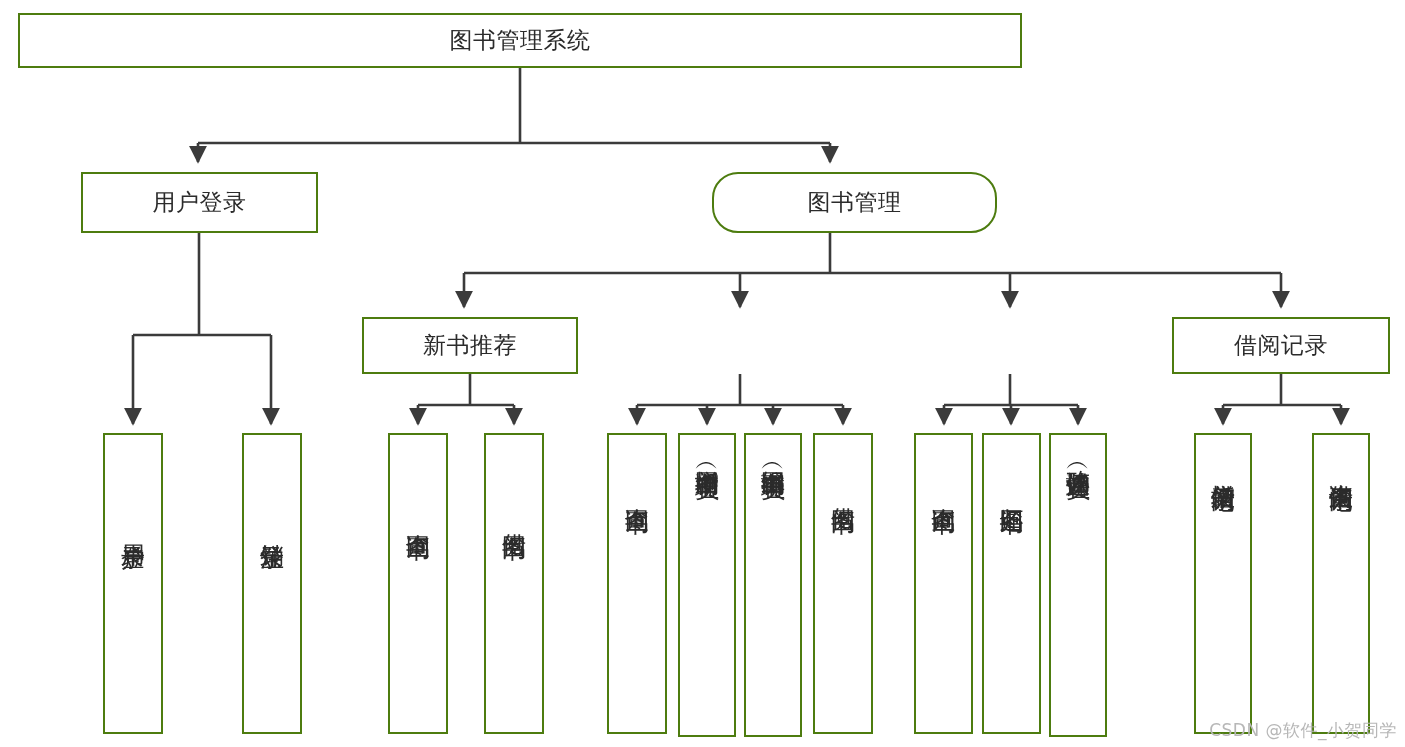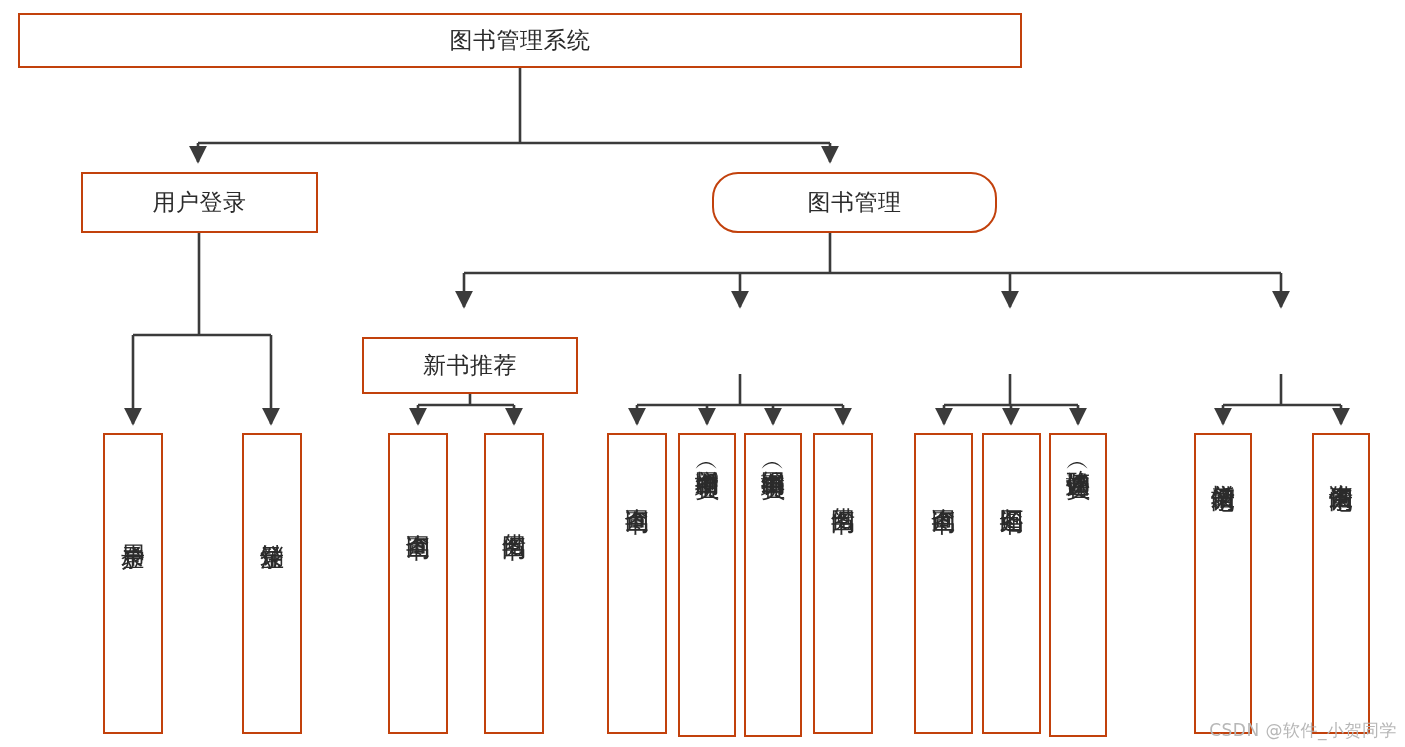--- a/index.html
+++ b/index.html
@@ -21,21 +21,21 @@
     position: absolute;
     left: 0;
     top: 0;
     width: 1405px;
     height: 747px;
   }
   .node {
     position: absolute;
     box-sizing: border-box;
     background: #ffffff;
-    border: 2px solid #c2410c;
+    border: 2px solid #4d7c0f;
     display: flex;
     align-items: center;
     justify-content: center;
     color: #2b2b2b;
     z-index: 3;
   }
   .node .lbl {
     display: block;
     white-space: pre;
     line-height: 1.05;
@@ -142,22 +142,25 @@
     <span class="lbl">图书管理系统</span>
   </div>
 
   <div class="node horiz" style="left:81px; top:172px; width:237px; height:61px;">
     <span class="lbl">用户登录</span>
   </div>
   <div class="node horiz" style="left:712px; top:172px; width:285px; height:61px;border-radius:26px;">
     <span class="lbl">图书管理</span>
   </div>
 
-  <div class="node horiz" style="left:362px; top:317px; width:216px; height:57px;margin-top:20px;">
+  <div class="node horiz" style="left:362px; top:317px; width:216px; height:57px;">
     <span class="lbl">新书推荐</span>
+  </div>
+  <div class="node horiz" style="left:1172px; top:317px; width:218px; height:57px;">
+    <span class="lbl">借阅记录</span>
   </div>
 
   <div class="node vert pad" style="left:103px; top:433px; width:60px; height:301px;">
     <span class="lbl">用户登录</span>
   </div>
   <div class="node vert pad" style="left:242px; top:433px; width:60px; height:301px;">
     <span class="lbl">注销登录</span>
   </div>
 
   <div class="node vert pad2" style="left:388px; top:433px; width:60px; height:301px;">

